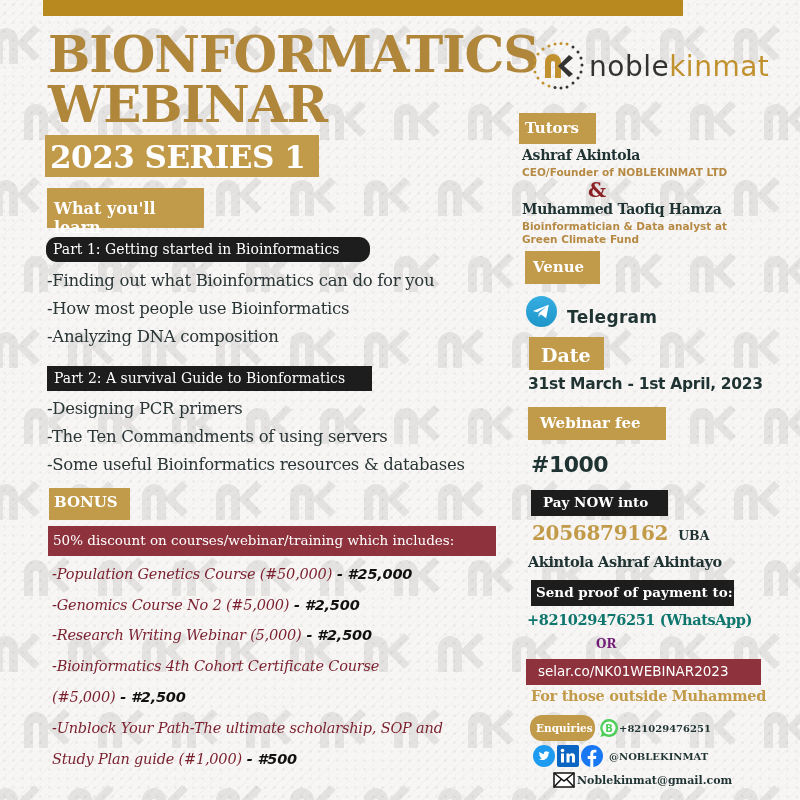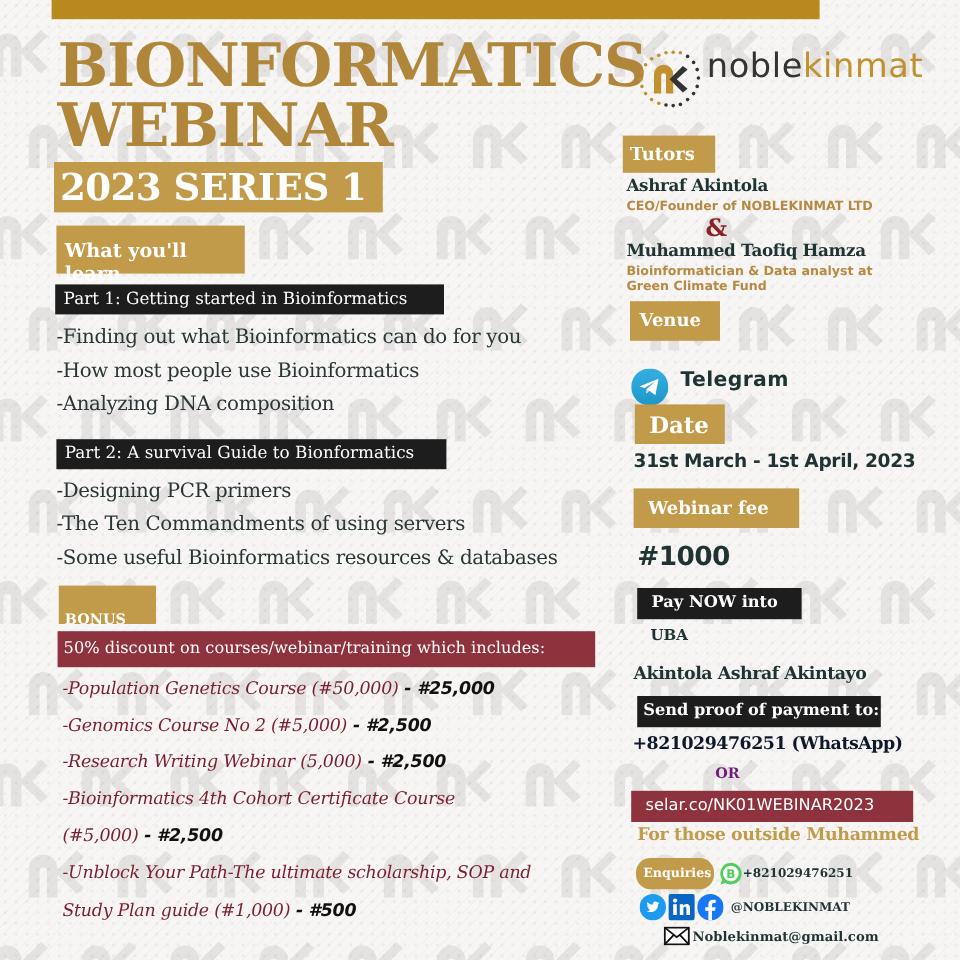--- a/index.html
+++ b/index.html
@@ -23,60 +23,60 @@
   .title.l1 { top: 30px; font-size: 50px; }
   .title.l2 { top: 80px; font-size: 50px; }
   .series { position: absolute; left: 45px; top: 135px; width: 274px; height: 42px; background: #c29b4a; color: #fff; font-family: "DejaVu Serif", serif; font-weight: bold; font-size: 31px; padding: 4px 0 0 5px; letter-spacing: -0.5px; }
 
   .gold-tag { position: absolute; background: #c29b4a; color: #fff; font-family: "DejaVu Serif", serif; font-weight: bold; }
   .black-tag { position: absolute; background: #1d1d1d; color: #fff; }
   .maroon-tag { position: absolute; background: #8e333d; color: #fff; }
 
   .learn-tag { left: 47px; top: 188px; width: 157px; height: 40px; font-size: 16px; padding: 11px 0 0 7px; }
   .part-tag { font-family: "DejaVu Serif", serif; font-size: 14px; padding: 4px 0 0 7px; height: 25px; }
-  .part1 { left: 46px; top: 237px; width: 324px; }
+  .part1 { left: 46px; top: 237px; width: 324px; border-radius: 11px; }
   .part2 { left: 47px; top: 366px; width: 325px; }
   .bullet { position: absolute; left: 47px; font-family: "DejaVu Serif", serif; font-size: 16.5px; color: #2a3536; letter-spacing: -0.3px; white-space: nowrap; }
 
-  .bonus-tag { left: 49px; top: 488px; width: 81px; height: 32px; font-size: 12px; padding: 21px 0 0 5px; }
+  .bonus-tag { left: 49px; top: 488px; width: 81px; height: 32px; font-size: 15px; padding: 5px 0 0 5px; }
   .discount-bar { left: 48px; top: 526px; width: 448px; height: 30px; font-family: "DejaVu Serif", serif; font-size: 13.5px; padding: 6px 0 0 5px; }
 
   .bonus-item { position: absolute; left: 52px; font-family: "DejaVu Serif", serif; font-style: italic; font-size: 14.5px; color: #7a1f2d; white-space: nowrap; letter-spacing: -0.2px; }
   .bonus-item .price { font-family: "DejaVu Sans", sans-serif; font-weight: bold; color: #111; font-style: italic; }
 
-  .logo { position: absolute; left: 529px; top: 38px; height: 56px; display: flex; }
+  .logo { position: absolute; left: 529px; top: 38px; height: 56px; display: flex; align-items: center; }
   .logo-mark { width: 58px; height: 56px; }
   .logo-text { font-family: "DejaVu Sans", sans-serif; font-size: 28px; letter-spacing: 0.5px; margin-left: 2px; }
   .logo-text .noble { color: #333; }
   .logo-text .kin { color: #c1912f; }
 
   .tutors-tag { left: 519px; top: 113px; width: 77px; height: 31px; font-size: 15px; padding: 6px 0 0 6px; }
   .tutor-name { position: absolute; font-family: "DejaVu Serif", serif; font-weight: bold; color: #1f3333; font-size: 14px; letter-spacing: -0.3px; }
   .tutor-role { position: absolute; font-family: "DejaVu Sans", sans-serif; font-weight: bold; color: #b68a44; font-size: 10.5px; line-height: 13px; }
   .amp { position: absolute; left: 588px; top: 178px; font-family: "DejaVu Serif", serif; font-weight: bold; color: #8a1f24; font-size: 20px; }
 
   .venue-tag { left: 525px; top: 251px; width: 75px; height: 33px; font-size: 15px; padding: 7px 0 0 8px; }
-  .telegram { position: absolute; left: 526px; top: 307px; display: flex; align-items: flex-start; }
+  .telegram { position: absolute; left: 526px; top: 296px; display: flex; align-items: flex-end; }
   .telegram-icon { width: 31px; height: 31px; }
   .telegram-label { font-family: "DejaVu Sans", sans-serif; font-weight: bold; font-size: 17px; color: #1f3333; margin-left: 10px; letter-spacing: 0.3px; }
 
   .date-tag { left: 529px; top: 337px; width: 75px; height: 33px; font-size: 19px; padding: 7px 0 0 12px; }
   .date-text { position: absolute; left: 528px; top: 375px; font-family: "DejaVu Sans", sans-serif; font-weight: bold; font-size: 15.5px; color: #1f3333; letter-spacing: -0.3px; white-space: nowrap; }
 
   .fee-tag { left: 528px; top: 407px; width: 138px; height: 33px; font-size: 15px; padding: 7px 0 0 12px; }
   .fee-amount { position: absolute; left: 531px; top: 452px; font-family: "DejaVu Sans", sans-serif; font-weight: bold; font-size: 22px; color: #1f3333; letter-spacing: -0.5px; }
 
   .pay-tag { left: 531px; top: 490px; width: 137px; height: 26px; font-family: "DejaVu Serif", serif; font-weight: bold; font-size: 13.5px; padding: 4px 0 0 12px; }
   .account { position: absolute; left: 532px; top: 521px; display: flex; align-items: baseline; }
   .acct-num { font-family: "DejaVu Serif", serif; font-weight: bold; font-size: 20px; color: #c29b4a; letter-spacing: -0.3px; }
   .bank { font-family: "DejaVu Serif", serif; font-weight: bold; font-size: 12.5px; color: #1f3333; margin-left: 10px; }
   .acct-name { position: absolute; left: 528px; top: 553px; font-family: "DejaVu Serif", serif; font-weight: bold; font-size: 14.5px; color: #1f3333; letter-spacing: -0.4px; white-space: nowrap; }
 
   .proof-tag { left: 531px; top: 580px; width: 203px; height: 26px; font-family: "DejaVu Serif", serif; font-weight: bold; font-size: 13.5px; padding: 4px 0 0 5px; }
-  .whatsapp-line { position: absolute; left: 527px; top: 611px; font-family: "DejaVu Serif", serif; font-weight: bold; font-size: 14.5px; color: #0f172a; letter-spacing: -0.4px; white-space: nowrap; }
+  .whatsapp-line { position: absolute; left: 527px; top: 611px; font-family: "DejaVu Serif", serif; font-weight: bold; font-size: 14.5px; color: #0f766e; letter-spacing: -0.4px; white-space: nowrap; }
   .or-text { position: absolute; left: 596px; top: 637px; font-family: "DejaVu Serif", serif; font-weight: bold; font-size: 12px; color: #701a75; }
 
   .selar-bar { left: 526px; top: 659px; width: 235px; height: 26px; font-family: "DejaVu Sans", sans-serif; font-size: 13.5px; padding: 4px 0 0 12px; }
   .outside-text { position: absolute; left: 531px; top: 687px; font-family: "DejaVu Serif", serif; font-weight: bold; font-size: 14.5px; color: #c29b4a; letter-spacing: -0.3px; white-space: nowrap; }
 
   .enq-tag { left: 530px; top: 715px; width: 65px; height: 26px; font-family: "DejaVu Serif", serif; font-weight: bold; font-size: 10.5px; padding: 7px 0 0 6px; border-radius: 12px; }
   .wa-biz { position: absolute; left: 599px; top: 718px; width: 20px; height: 20px; }
   .enq-phone { position: absolute; left: 619px; top: 723px; font-family: "DejaVu Serif", serif; font-weight: bold; font-size: 10px; color: #1f3333; }
 
   .social-row { position: absolute; left: 533px; top: 745px; display: flex; align-items: center; }
@@ -664,20 +664,21 @@
 </div>
 
 <div class="gold-tag date-tag">Date</div>
 <div class="date-text">31st March - 1st April, 2023</div>
 
 <div class="gold-tag fee-tag">Webinar  fee</div>
 <div class="fee-amount">#1000</div>
 
 <div class="black-tag pay-tag">Pay NOW into</div>
 <div class="account">
+  <span class="acct-num">2056879162</span>
   <span class="bank">UBA</span>
 </div>
 <div class="acct-name">Akintola Ashraf Akintayo</div>
 
 <div class="black-tag proof-tag">Send proof of payment to:</div>
 <div class="whatsapp-line">+821029476251 (WhatsApp)</div>
 <div class="or-text">OR</div>
 <div class="maroon-tag selar-bar">selar.co/NK01WEBINAR2023</div>
 <div class="outside-text">For those outside Muhammed</div>
 

